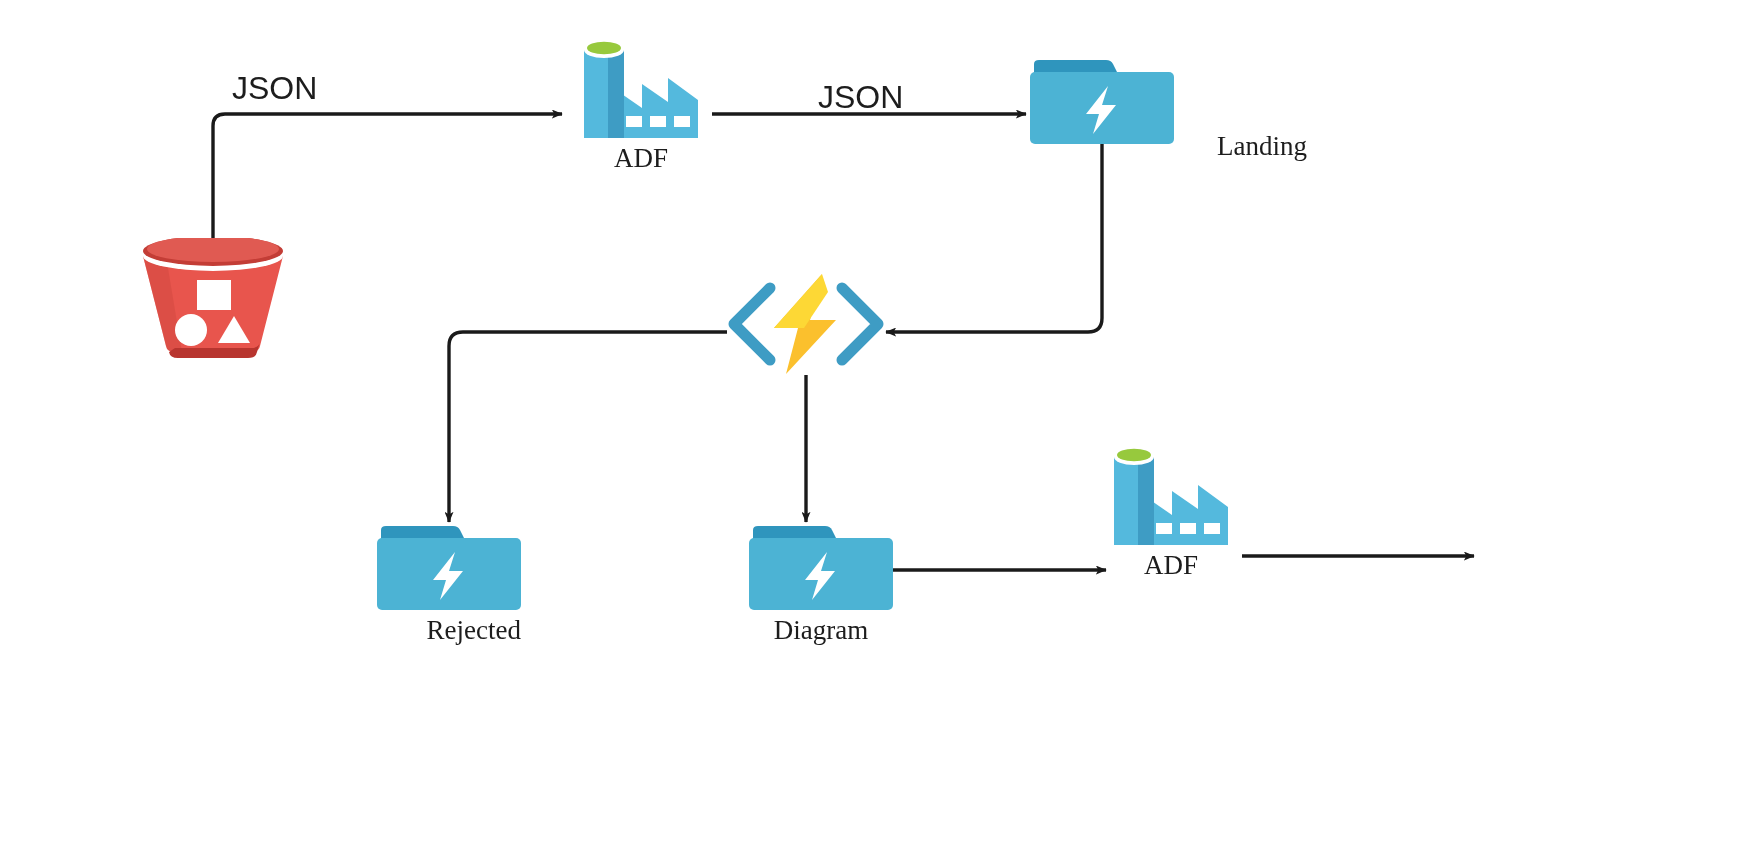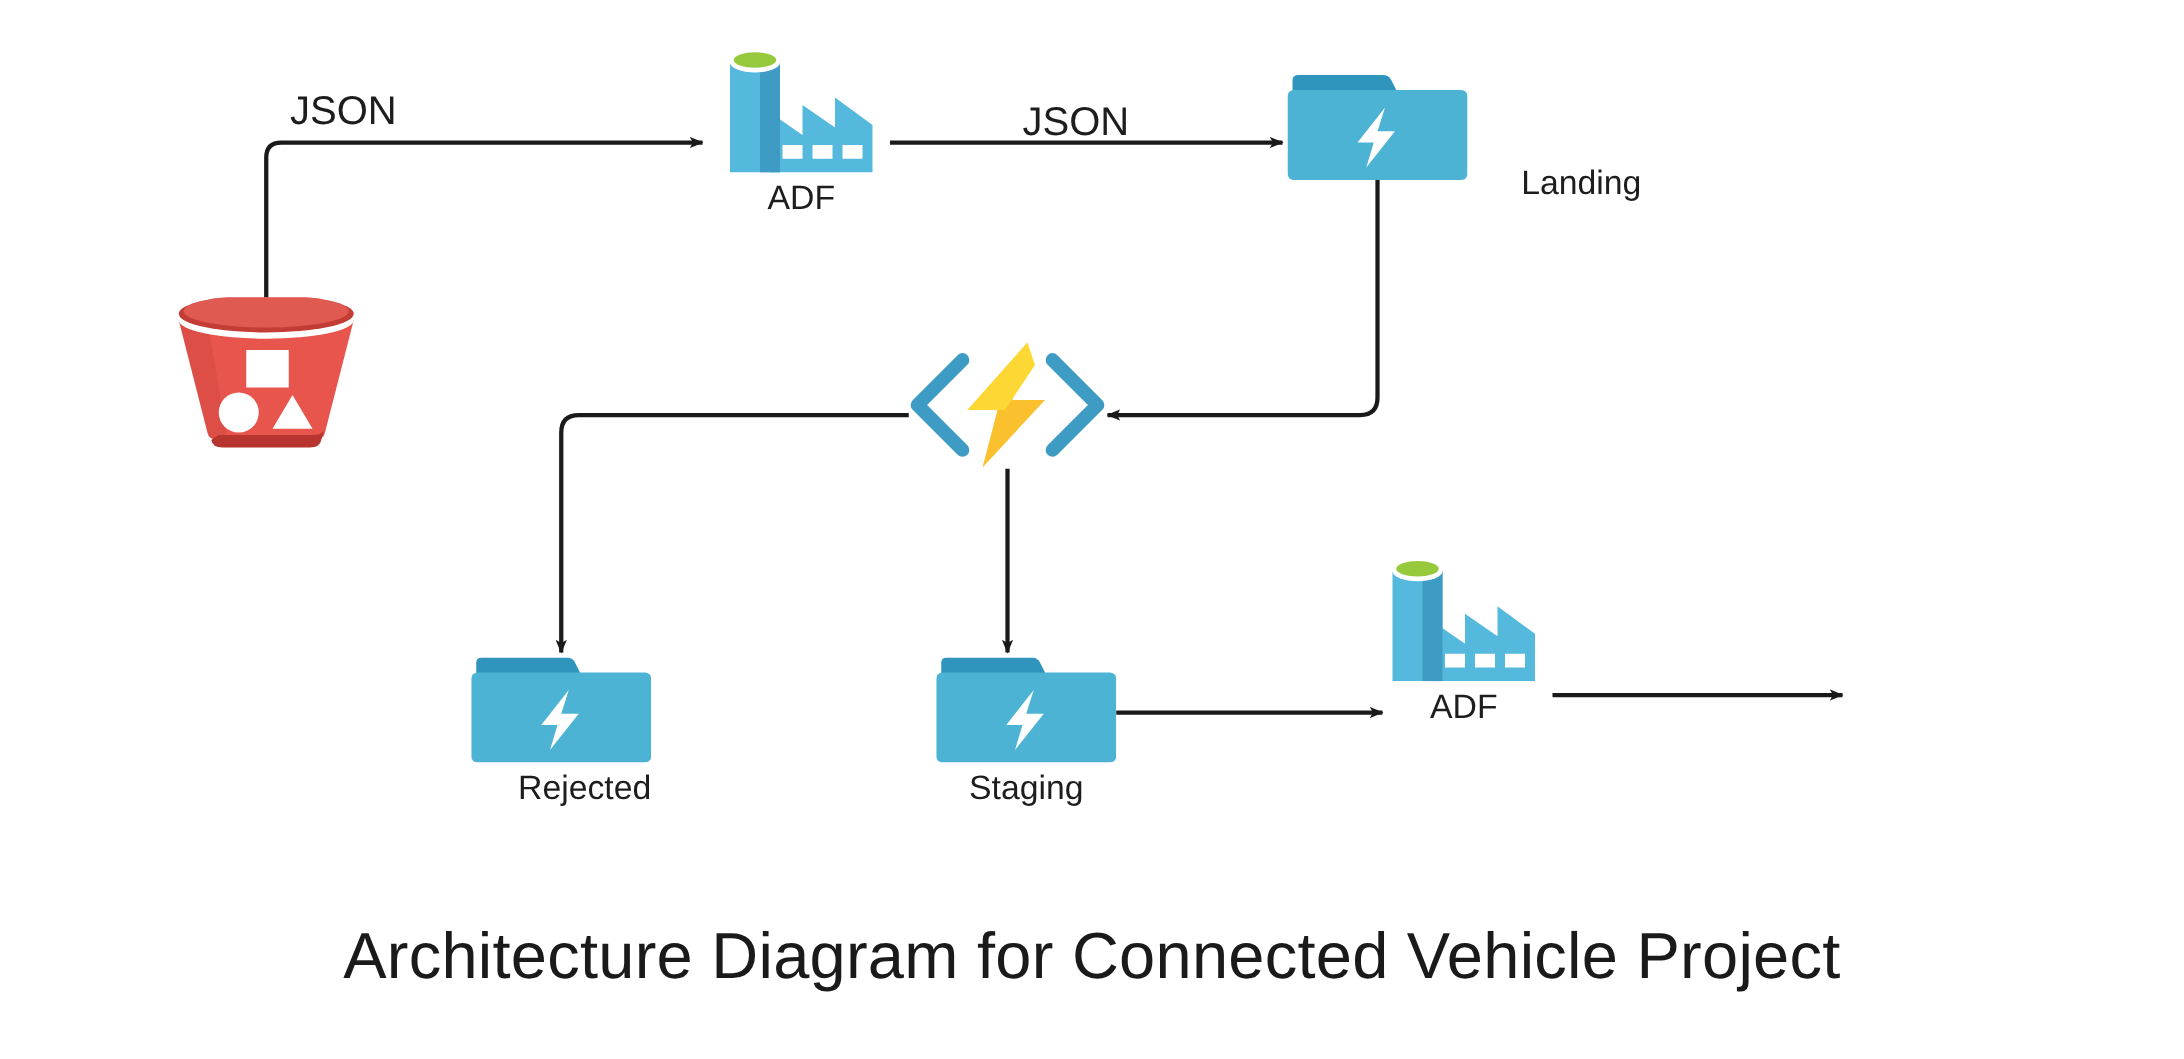--- a/index.html
+++ b/index.html
@@ -27,21 +27,21 @@
   .node {
     position: absolute;
     display: flex;
     flex-direction: column;
     align-items: center;
   }
   .node-icon {
     display: block;
   }
   .node-label {
-    font-family: Liberation Sans, sans-serif;
+    font-family: Liberation Serif, serif;
     font-size: 27px;
     color: #1d1d1d;
     white-space: nowrap;
     line-height: 1.1;
   }
   .edge-label {
     position: absolute;
     font-family: "Liberation Sans", sans-serif;
     font-size: 32px;
     color: #1d1d1d;
@@ -164,33 +164,32 @@
     </svg>
     <div class="node-label lbl-below">Rejected</div>
   </div>
 
   <div class="node" style="left:749px; top:526px;">
     <svg class="node-icon" width="144" height="84" viewBox="0 0 144 84" xmlns="http://www.w3.org/2000/svg">
       <path d="M4,4 Q4,0 9,0 L76,0 Q81,0 83,4 L88,14 L4,14 Z" fill="#2f95bd"></path>
       <rect x="0" y="12" width="144" height="72" rx="5" fill="#4cb3d4"></rect>
       <path d="M78,26 L56,54 L69,54 L63,74 L86,45 L72,45 Z" fill="#ffffff"></path>
     </svg>
-    <div class="node-label lbl-below">Staging</div>
+    <div class="node-label lbl-below">Diagram</div>
   </div>
 
   <div class="node" style="left:1100px; top:445px;">
     <svg class="node-icon" width="142" height="100" viewBox="0 0 142 100" xmlns="http://www.w3.org/2000/svg">
       <path d="M46,100 L46,52 L72,70 L72,46 L98,64 L98,40 L128,62 L128,100 Z" fill="#54b9dd"></path>
       <rect x="14" y="12" width="40" height="88" fill="#54b9dd"></rect>
       <rect x="38" y="12" width="16" height="88" fill="#3e9cc4"></rect>
       <ellipse cx="34" cy="12" rx="20" ry="8" fill="#ffffff"></ellipse>
       <ellipse cx="34" cy="10" rx="17" ry="6.2" fill="#97c93d"></ellipse>
       <rect x="56" y="78" width="16" height="11" fill="#ffffff"></rect>
       <rect x="80" y="78" width="16" height="11" fill="#ffffff"></rect>
       <rect x="104" y="78" width="16" height="11" fill="#ffffff"></rect>
     </svg>
     <div class="node-label lbl-below">ADF</div>
   </div>
 
 
-  <div id="diagram-title">Architecture Diagram for Connected Vehicle Project</div>
 
 </div>
 
 </body></html>

